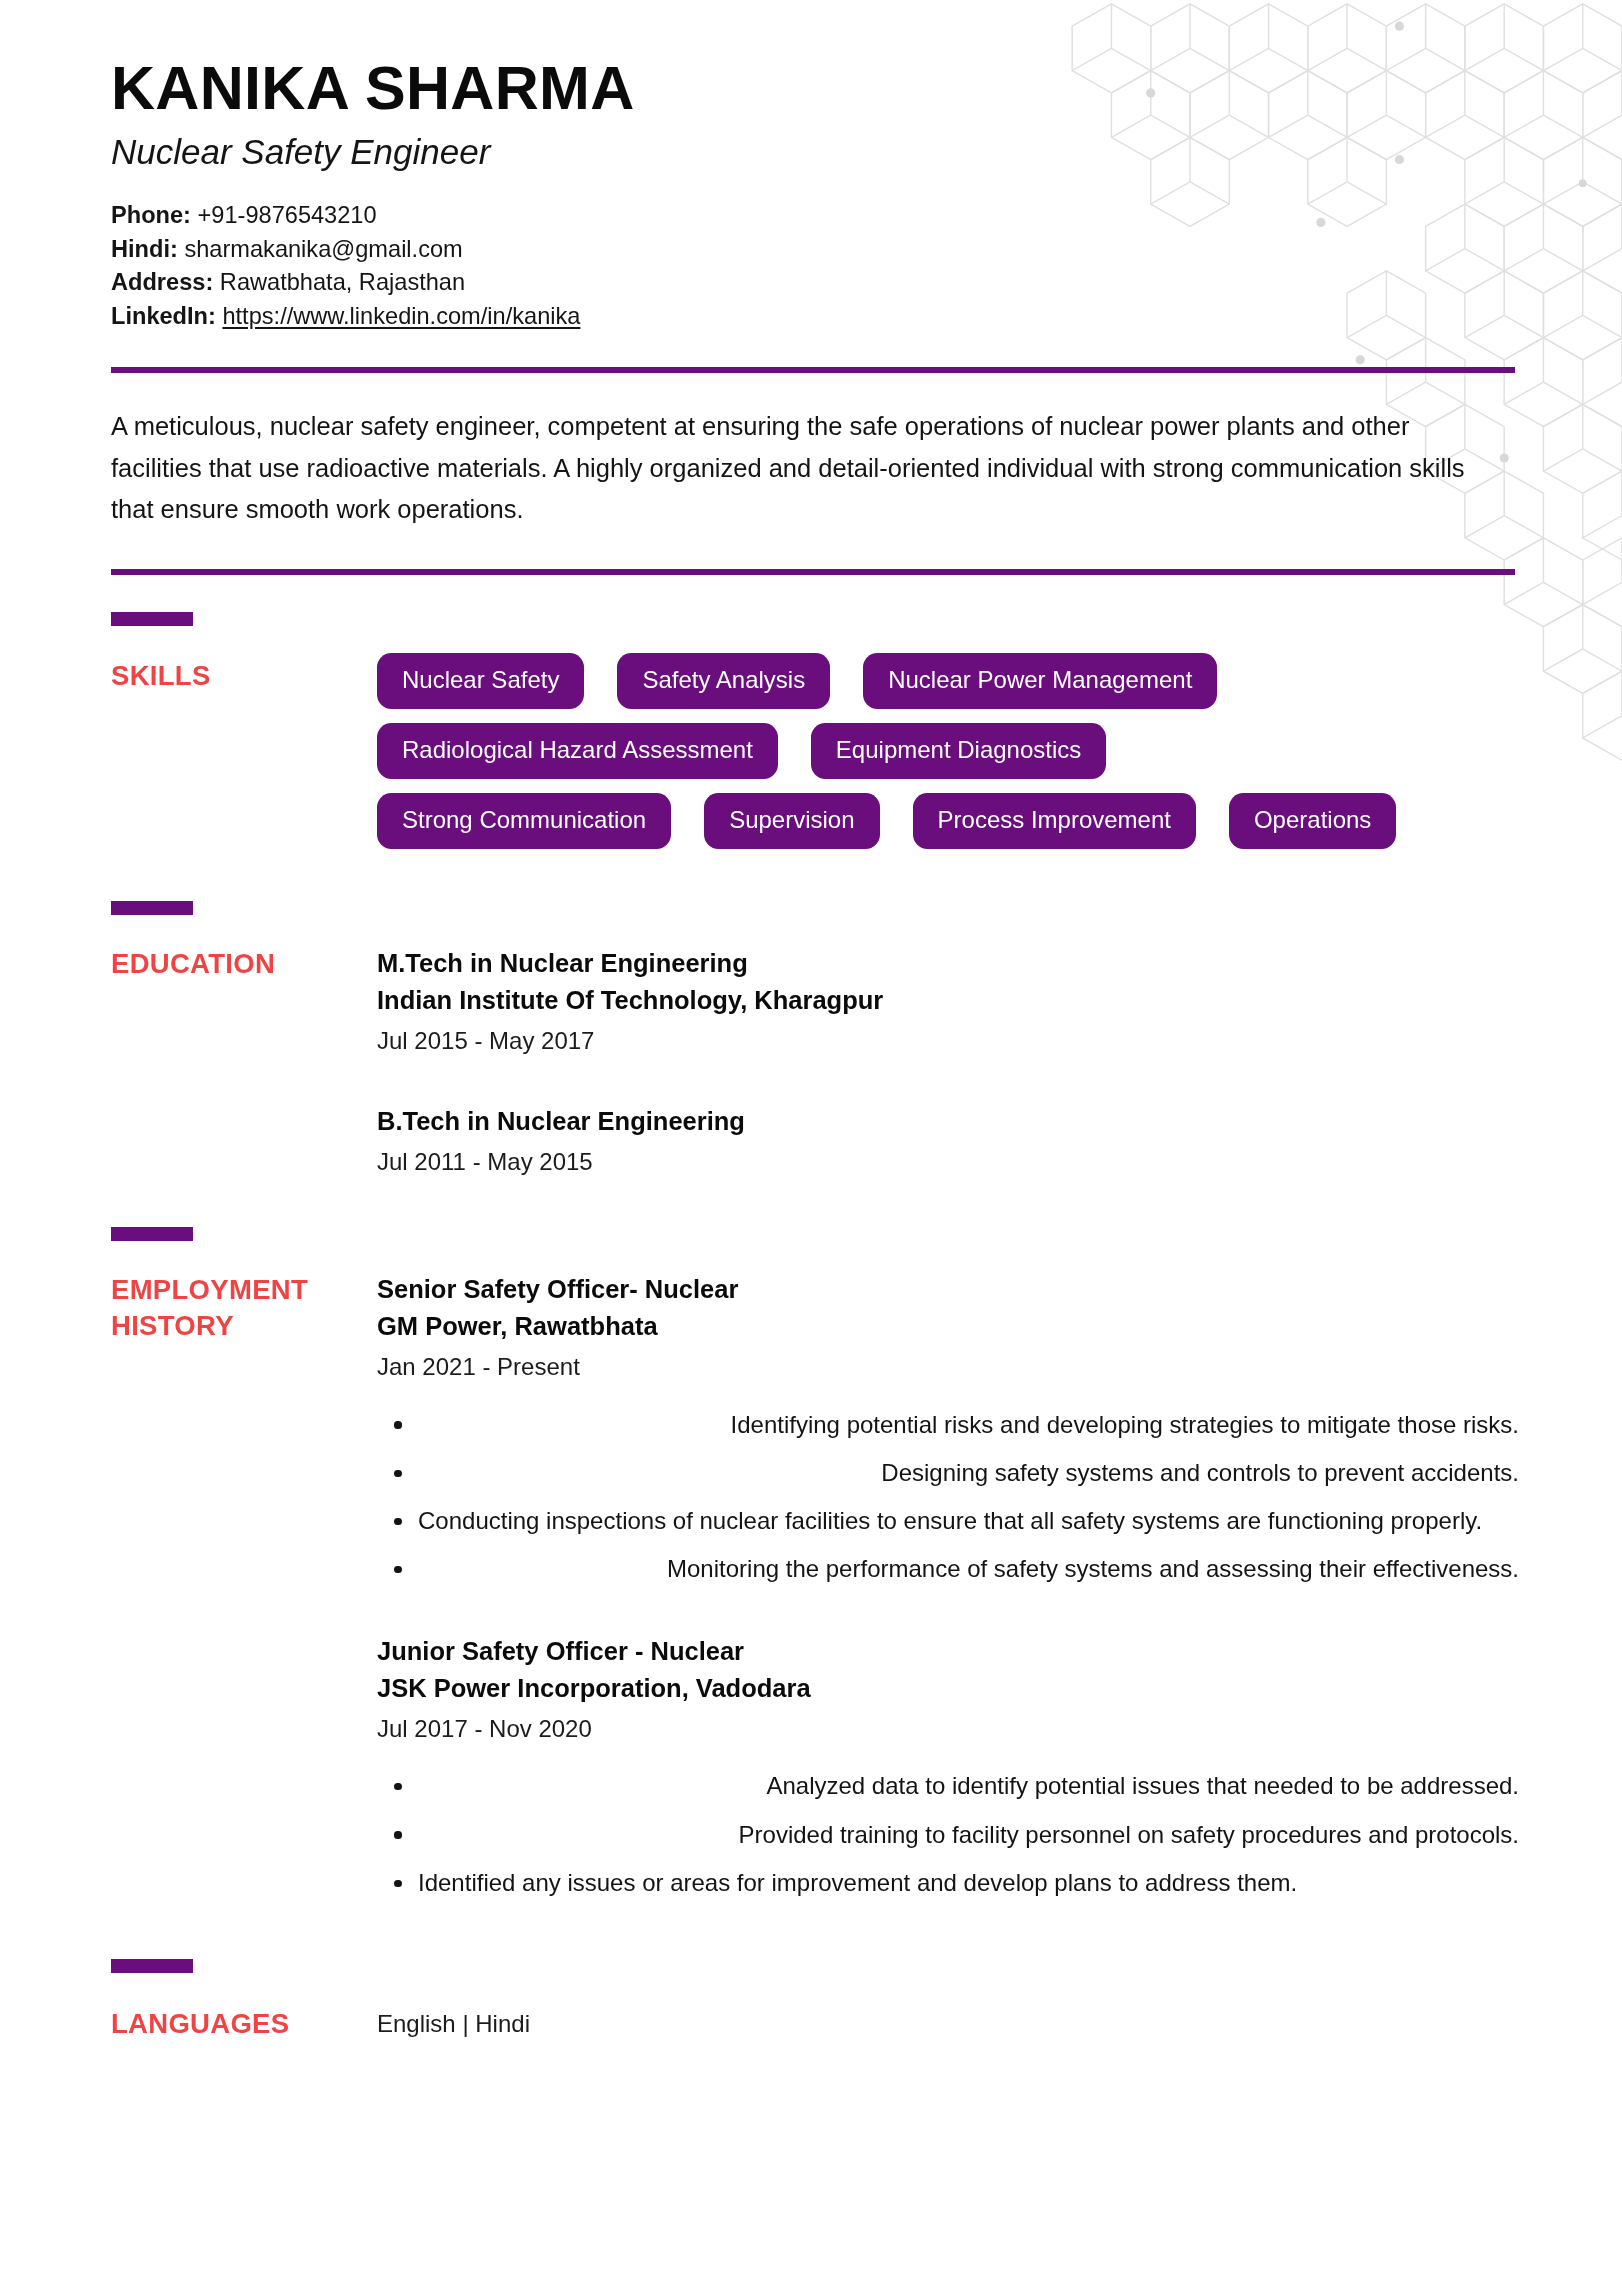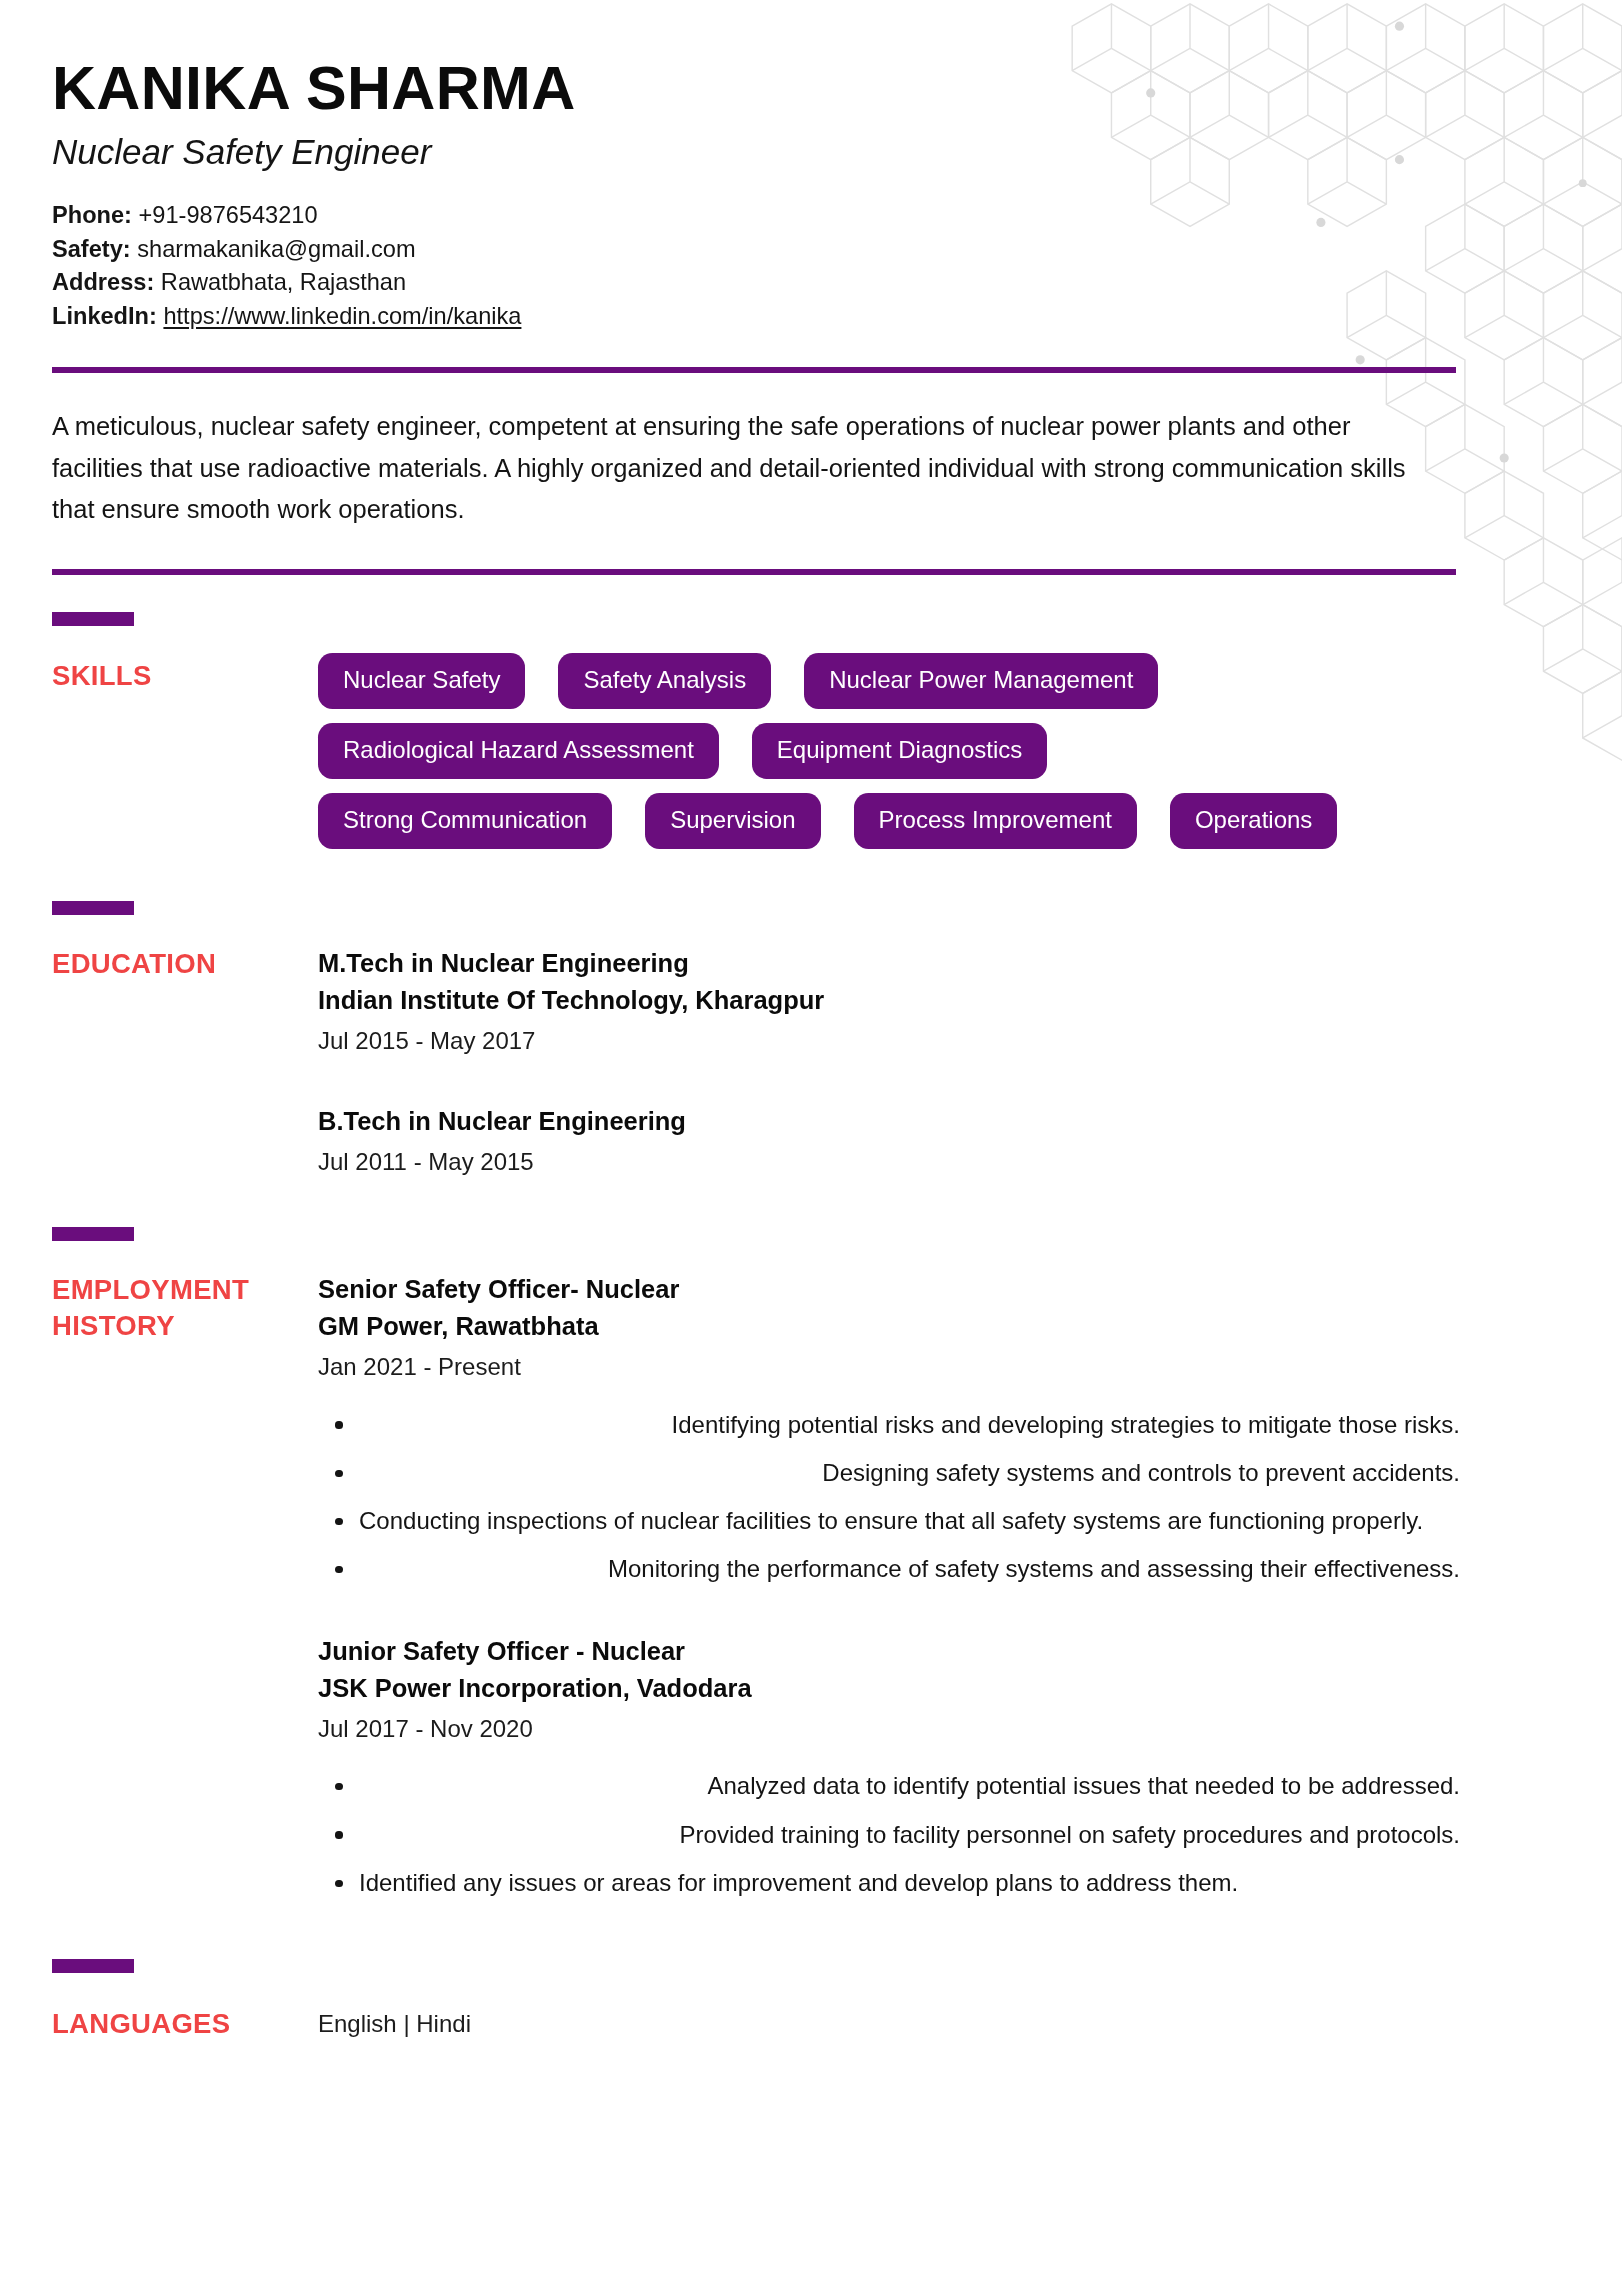--- a/index.html
+++ b/index.html
@@ -27,21 +27,21 @@
     pointer-events: none;
     z-index: 0;
   }
 
   
   .page {
     position: relative;
     z-index: 2;
     width: 1454px;
     height: 2295px;
-    padding: 0 52px;
+    padding: 0 111px;
   }
 
   
   .header { padding-top: 58px; }
 
   .name {
     font-size: 61px;
     font-weight: 800;
     letter-spacing: 0.3px;
     line-height: 1.0;
@@ -356,21 +356,21 @@
   <div class="header">
     <div class="name">KANIKA SHARMA</div>
     <div class="job-title">Nuclear Safety Engineer</div>
 
     <div class="contact">
       <div class="row">
         <span class="lbl">Phone:</span>
         <span class="val">+91-9876543210</span>
       </div>
       <div class="row">
-        <span class="lbl">Safety:</span>
+        <span class="lbl">Hindi:</span>
         <span class="val">sharmakanika@gmail.com</span>
       </div>
       <div class="row">
         <span class="lbl">Address:</span>
         <span class="val">Rawatbhata, Rajasthan</span>
       </div>
       <div class="row">
         <span class="lbl">LinkedIn:</span>
         <a class="val link" href="#" style="color:inherit;">https://www.linkedin.com/in/kanika</a>
       </div>

